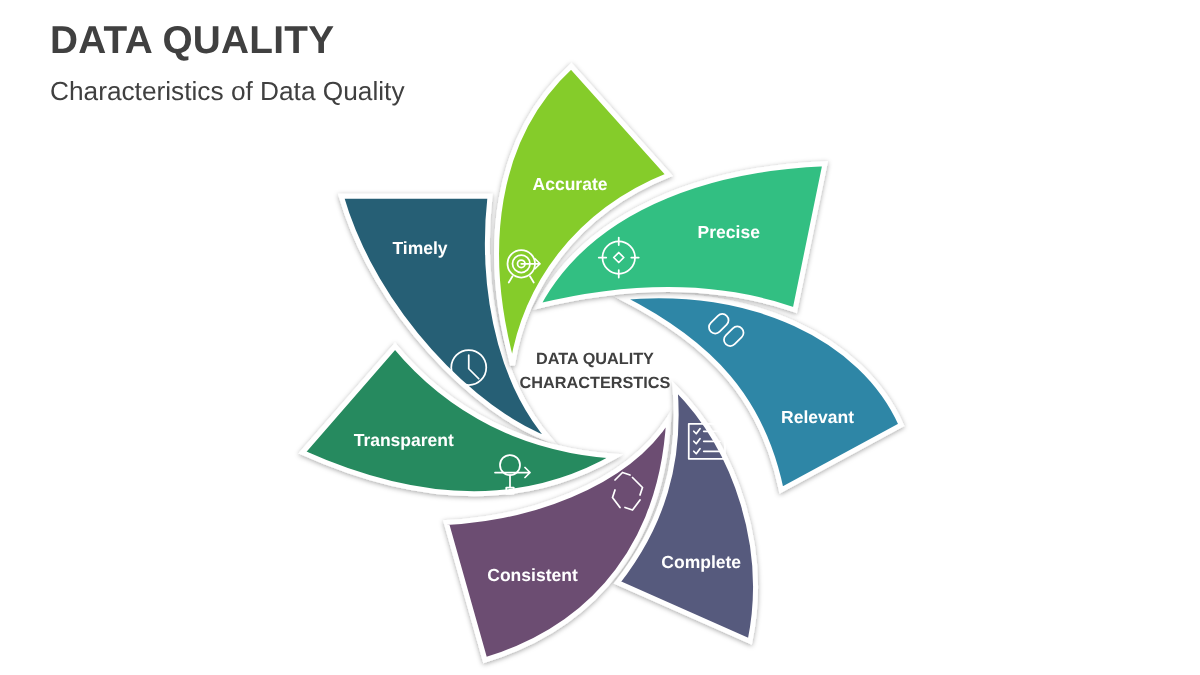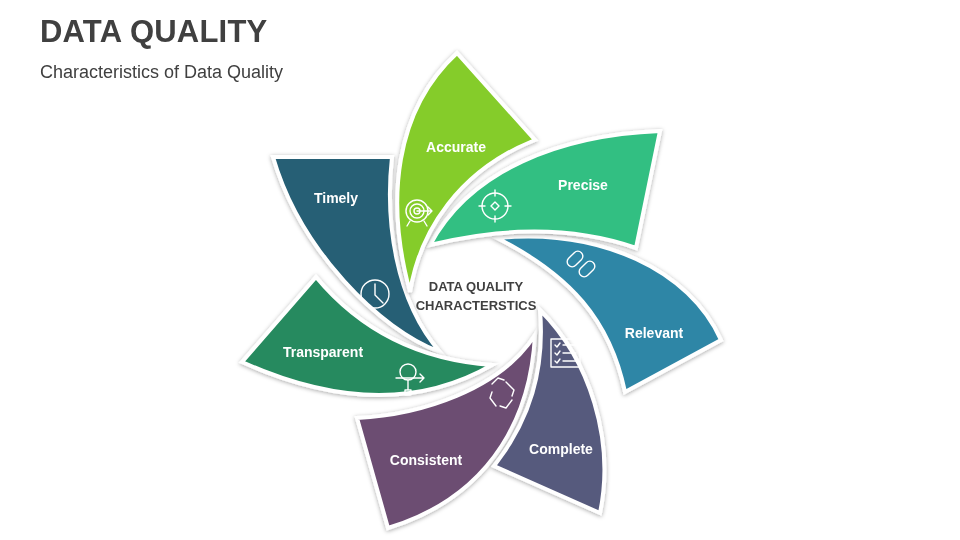--- a/index.html
+++ b/index.html
@@ -1,18 +1,18 @@
 <!DOCTYPE html>
 <html><head>
 <meta charset="utf-8">
 <style>
   html, body { margin: 0; padding: 0; background: #ffffff; }
   body { width: 960px; height: 540px; position: relative; overflow: hidden; font-family: "Liberation Sans", sans-serif; }
   .title { position: absolute; left: 40px; top: 14px; font-size: 31px; font-weight: bold; color: #404040; letter-spacing: 0.2px; }
-  .subtitle { position: absolute; left: 40px; top: 62px; font-size: 18px; color: #404040; }
+  .subtitle { position: absolute; left: 40px; top: 62px; font-size: 21px; color: #404040; }
   svg.diagram { position: absolute; left: 0; top: 0; }
   .petal { stroke: #ffffff; stroke-width: 4; filter: url(#shadow); }
   .label { fill: #ffffff; font-family: "Liberation Sans", sans-serif; font-weight: bold; font-size: 14px; text-anchor: middle; }
   .center-text { fill: #404040; font-family: "Liberation Sans", sans-serif; font-weight: bold; font-size: 13px; text-anchor: middle; }
   .ico { fill: none; stroke: #ffffff; stroke-width: 1.4; stroke-linecap: round; stroke-linejoin: round; }
 </style>
 </head>
 <body>
 
 <div class="title">DATA QUALITY</div>

